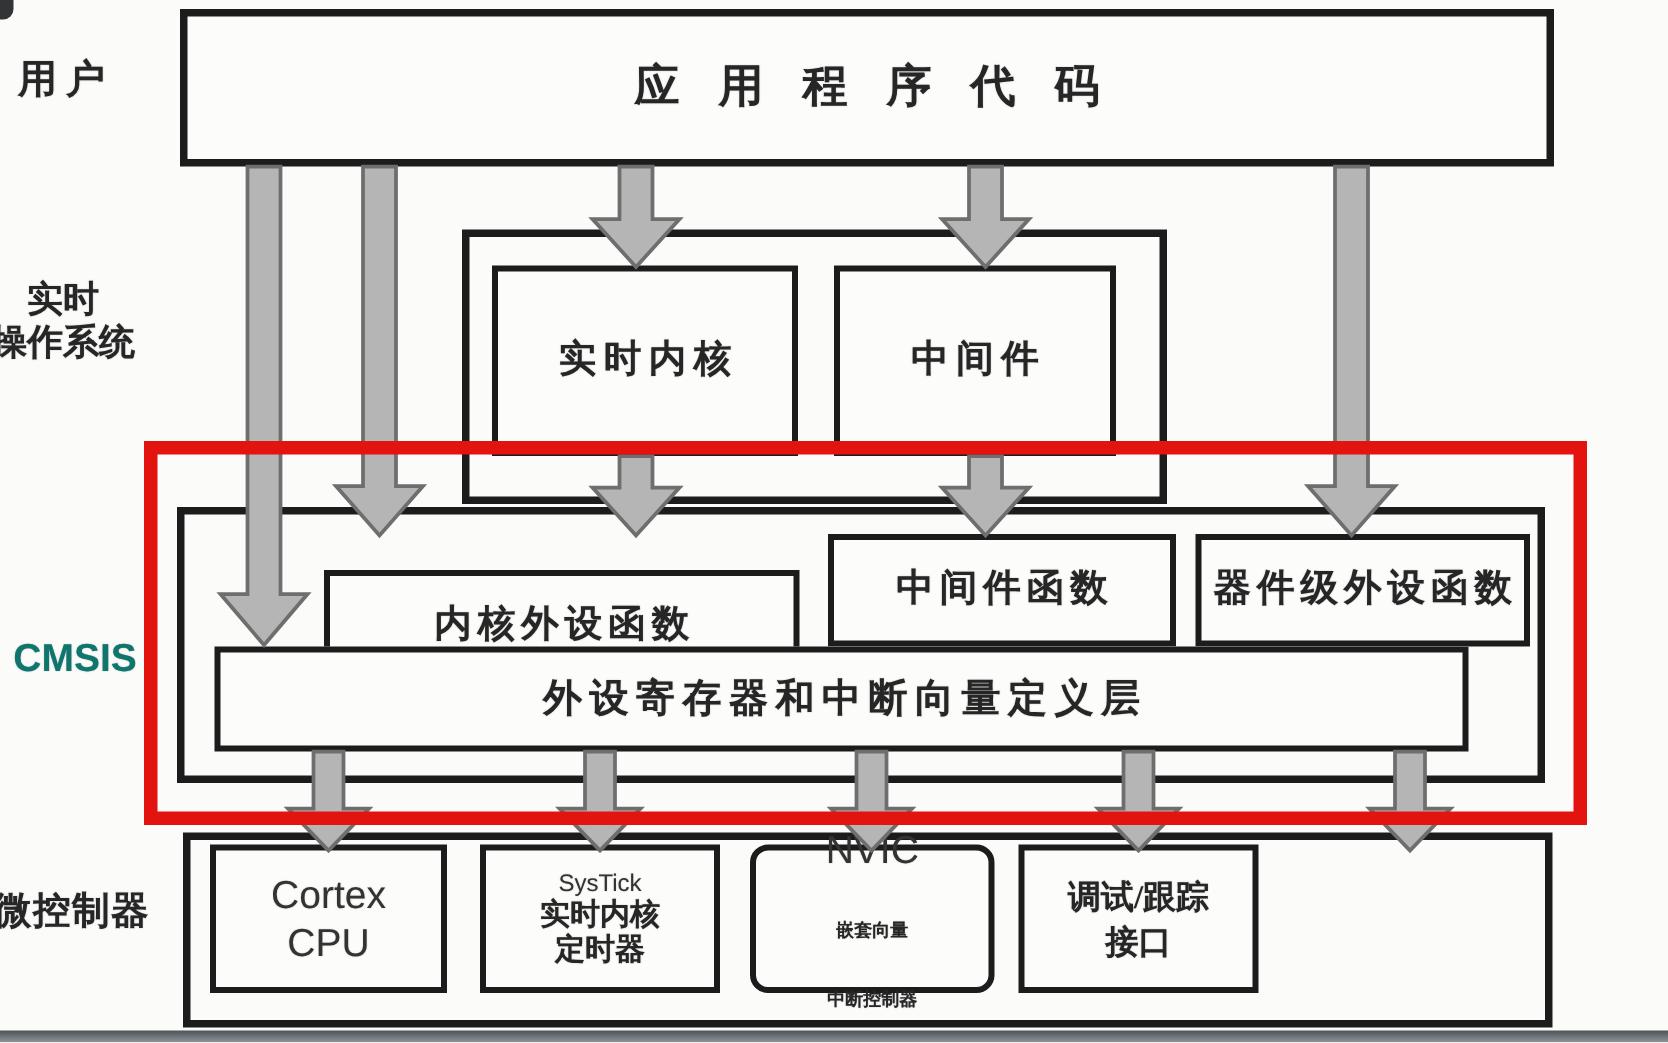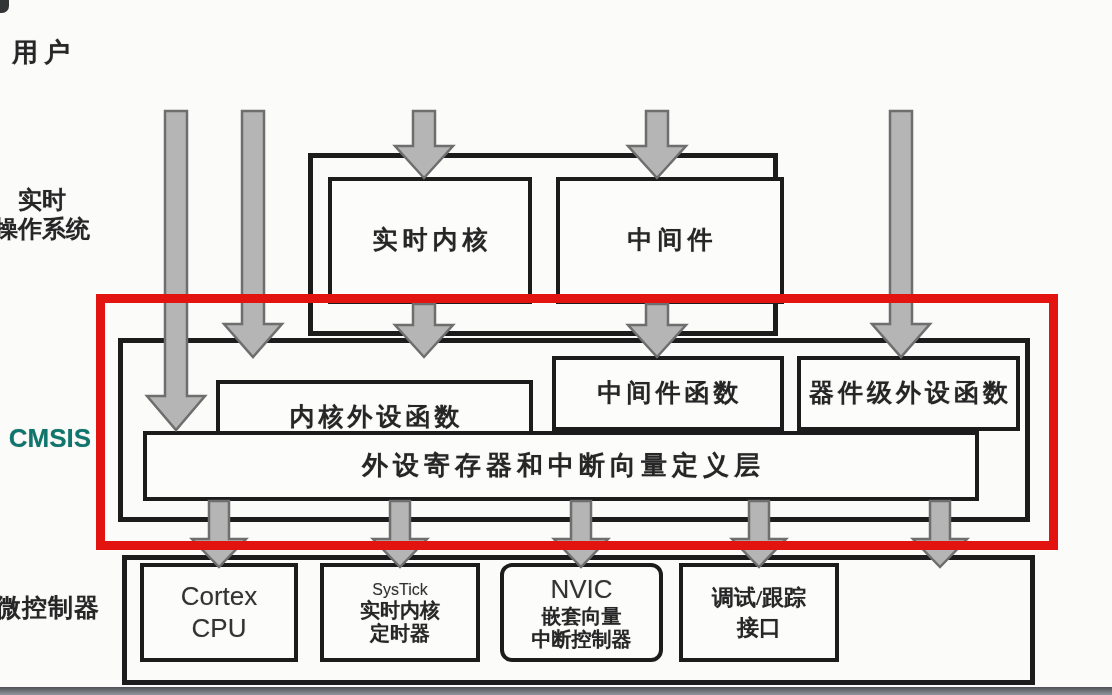--- a/index.html
+++ b/index.html
@@ -41,38 +41,38 @@
   }
   #corner-artifact{
     position:absolute;left:0;top:0;width:9px;height:13px;z-index:40;
     background:#17181a;border-radius:0 0 7px 0;opacity:.88;
   }
   
   #box-app{left:120px;top:6px;width:916px;height:105px;border-width:5px;}
   #box-app .t{font-size:30px;letter-spacing:26px;padding-left:26px;}
   #rtos-container{left:308px;top:153px;width:470px;height:183px;}
   #box-rtos-kernel{left:328px;top:177px;width:204px;height:127px;}
-  #box-middleware{left:556px;top:177px;width:228px;height:127px;}
+  #box-middleware{left:556px;top:177px;width:188px;height:127px;}
   #box-rtos-kernel .t,#box-middleware .t{font-size:25px;letter-spacing:5px;padding-left:5px;}
   #cmsis-container{left:118px;top:338px;width:912px;height:184px;}
   #box-core-func{left:216px;top:356px;width:317px;height:75px;margin-top:24px;}
   #box-mw-func{left:552px;top:356px;width:232px;height:75px;}
   #box-dev-func{left:797px;top:356px;width:223px;height:75px;}
   #box-core-func .t,#box-mw-func .t,#box-dev-func .t{font-size:25px;letter-spacing:4px;padding-left:4px;}
   #box-register{left:143px;top:431px;width:836px;height:70px;}
   #box-register .t{font-size:26px;letter-spacing:5px;padding-left:5px;}
   #mc-container{left:122px;top:555px;width:913px;height:130px;}
   #box-cortex{left:140px;top:563px;width:158px;height:99px;}
   #box-cortex .en{font-size:26px;}
   #box-systick{left:320px;top:563px;width:160px;height:99px;}
   #box-systick .en{font-size:16px;}
   #box-systick .s{font-size:20px;}
   #box-nvic{left:500px;top:563px;width:163px;height:99px;border-radius:12px;}
   #box-nvic .en{font-size:26px;}
-  #box-nvic .s{font-size:20px;}
+  #box-nvic .s{font-size:12px;margin-top:32px;}
   #box-debug{left:679px;top:563px;width:160px;height:99px;}
   #box-debug .t{font-size:22px;line-height:1.35;}
   #box-other{left:860px;top:563px;width:160px;height:99px;}
   #box-other .t{font-size:23px;letter-spacing:2px;}
   #label-user{left:6px;top:38px;width:76px;font-size:26px;letter-spacing:6px;}
   #label-rtos{left:-16px;top:186px;width:116px;font-size:24px;line-height:29px;}
   #label-cmsis{
     left:4px;top:423px;width:92px;font-size:26px;
     font-family:"Liberation Sans","DejaVu Sans",sans-serif;
     color:#0f766e;font-weight:bold;letter-spacing:0px;
@@ -86,20 +86,23 @@
 <div id="stage">
 
   <div class="lbl cn" id="label-user">用户</div>
   <div class="lbl cn" id="label-rtos">
     <div>实时</div>
     <div>操作系统</div>
   </div>
   <div class="lbl" id="label-cmsis">CMSIS</div>
   <div class="lbl cn" id="label-mcu">微控制器</div>
 
+  <div class="box" id="box-app">
+    <span class="cn t">应用程序代码</span>
+  </div>
 
   <div class="box container-box" id="rtos-container"></div>
   <div class="box" id="box-rtos-kernel">
     <span class="cn t">实时内核</span>
   </div>
   <div class="box" id="box-middleware">
     <span class="cn t">中间件</span>
   </div>
 
   <div class="box container-box" id="cmsis-container"></div>

